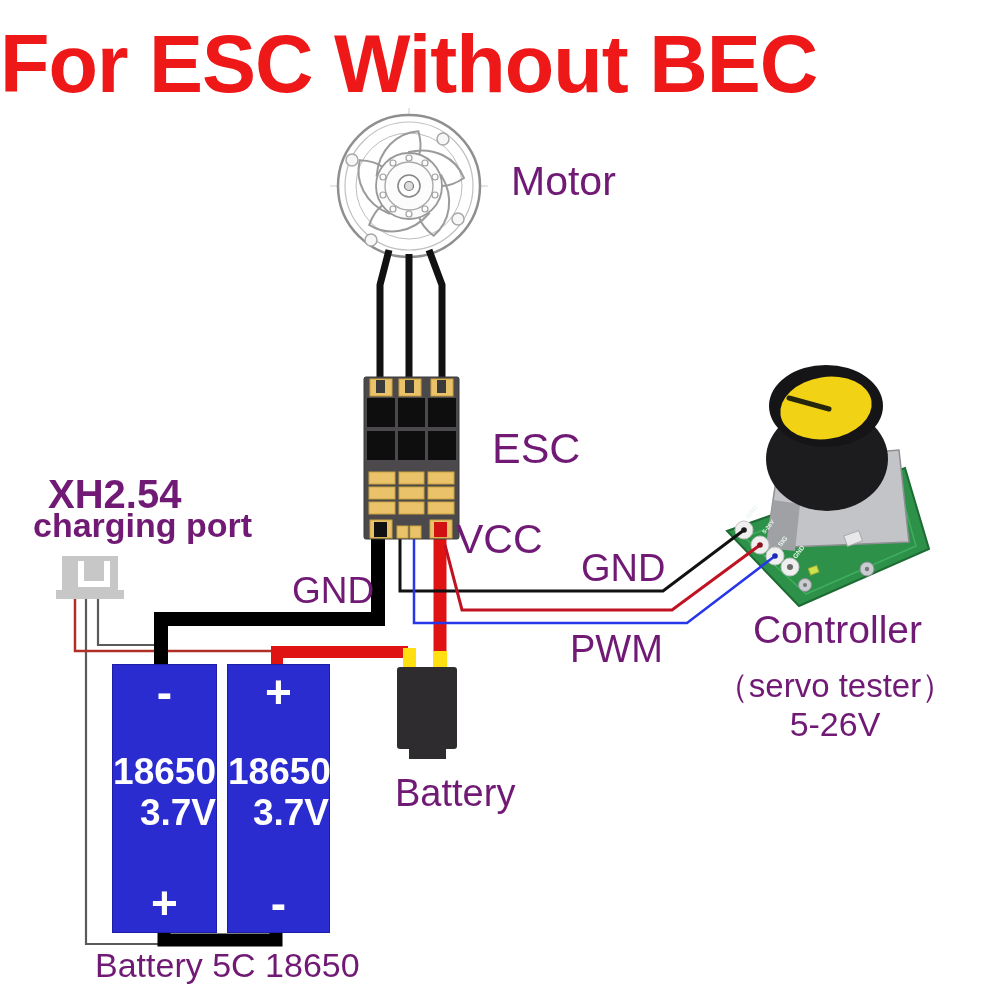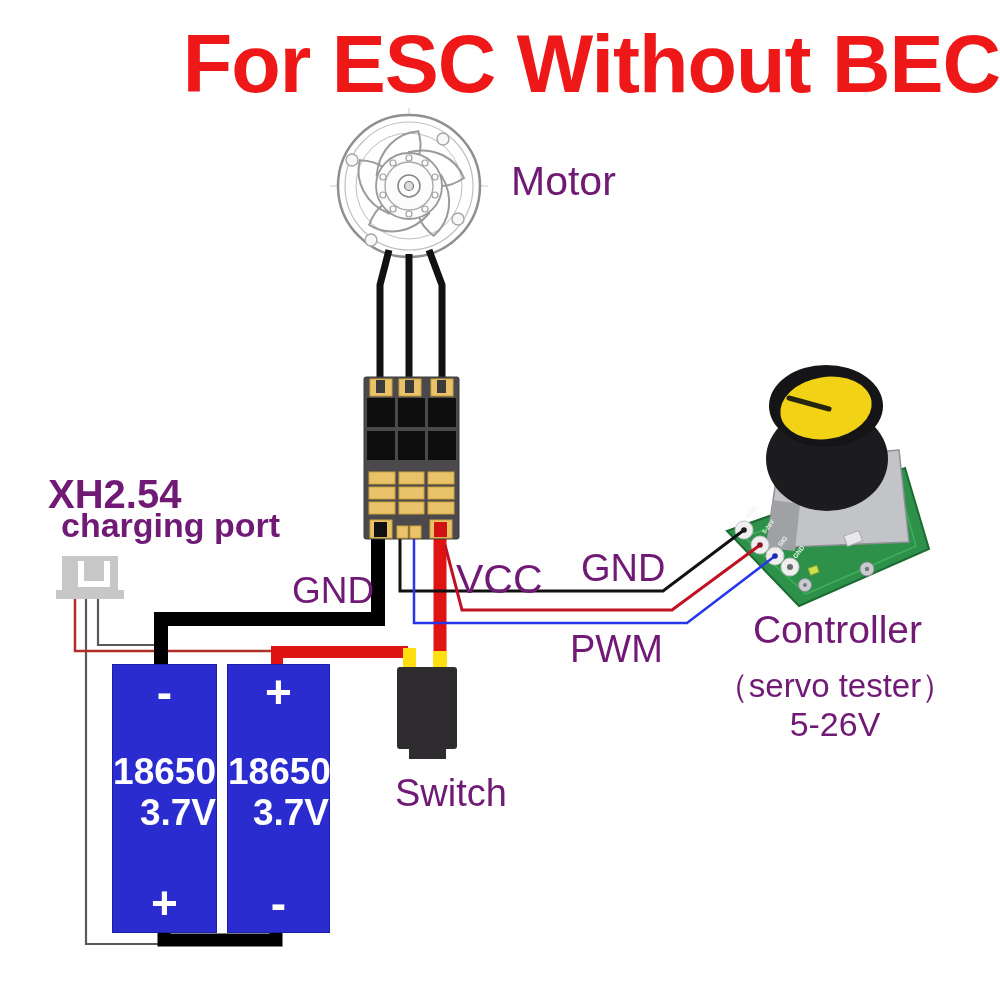--- a/index.html
+++ b/index.html
@@ -1,30 +1,30 @@
 <!DOCTYPE html>
 <html><head>
 <meta charset="utf-8">
 <style>
   html,body{margin:0;padding:0;background:#ffffff;width:1000px;height:1000px;overflow:hidden;}
   #canvas{position:relative;width:1000px;height:1000px;background:#ffffff;font-family:"Liberation Sans",sans-serif;}
   #wiresvg{position:absolute;left:0;top:0;z-index:1;}
   .lbl{position:absolute;z-index:3;color:#701a75;white-space:nowrap;}
-  .title{left:0;top:18px;width:1000px;text-align:right;font-size:81px;font-weight:700;letter-spacing:-1px;}
+  .title{left:0;top:18px;width:1000px;text-align:left;font-size:81px;font-weight:700;letter-spacing:-1px;}
   .motor-l{left:511px;top:158px;font-size:41px;}
   .esc-l{left:492px;top:424px;font-size:43px;}
-  .vcc-l{left:456px;top:516px;font-size:41px;margin-top:40px;}
+  .vcc-l{left:456px;top:516px;font-size:41px;}
   .gndb-l{left:292px;top:570px;font-size:37px;}
   .gnds-l{left:581px;top:547px;font-size:38px;}
   .pwm-l{left:570px;top:628px;font-size:38px;}
   .ctrl-l{left:725px;top:608px;width:225px;text-align:center;font-size:39px;}
   .ctrlsub-l{left:690px;top:664px;width:290px;text-align:center;font-size:33px;font-family:"Liberation Sans","DejaVu Sans",sans-serif;}
   .ctrlv-l{left:690px;top:705px;width:290px;text-align:center;font-size:34px;}
   .xh-l{left:48px;top:472px;font-size:40px;font-weight:700;}
-  .chg-l{left:33px;top:506px;font-size:34px;font-weight:700;margin-left:28px;}
+  .chg-l{left:33px;top:506px;font-size:34px;font-weight:700;}
   .sw-l{left:395px;top:772px;font-size:38px;}
   .batcap-l{left:95px;top:946px;font-size:34px;}
   .battery{position:absolute;z-index:2;background:#2a2cd0;border:1px solid #1d1da8;}
   .bat1{left:112px;top:664px;width:103px;height:267px;}
   .bat2{left:227px;top:664px;width:101px;height:267px;}
   .battery .sign{position:absolute;left:0;width:100%;text-align:center;color:#fff;font-size:46px;font-weight:700;line-height:1;}
   .battery .sign.top{top:4px;}
   .battery .sign.bot{bottom:6px;}
   .battery .mid{position:absolute;left:0;top:86px;width:100%;text-align:right;color:#fff;font-size:37px;font-weight:700;line-height:1.12;}
   .connector{position:absolute;z-index:2;}
@@ -186,30 +186,32 @@
     </g>
 
     <g>
       <rect x="397" y="667" width="60" height="82" rx="3" fill="#2e2c2e"></rect>
       <rect x="409" y="748" width="37" height="11" fill="#2e2c2e"></rect>
     </g>
   </svg>
 
   <div class="lbl title" id="title-label" style="color: rgb(238, 24, 24);">For ESC Without BEC</div>
   <div class="lbl motor-l">Motor</div>
+  <div class="lbl esc-l">ESC</div>
   <div class="lbl vcc-l">VCC</div>
   <div class="lbl gndb-l">GND</div>
   <div class="lbl gnds-l">GND</div>
   <div class="lbl pwm-l">PWM</div>
   <div class="lbl ctrl-l">Controller</div>
   <div class="lbl ctrlsub-l">（servo tester）</div>
   <div class="lbl ctrlv-l">5-26V</div>
   <div class="lbl xh-l">XH2.54</div>
   <div class="lbl chg-l">charging port</div>
-  <div class="lbl sw-l">Switch</div>
+  <div class="lbl sw-l">Battery</div>
+  <div class="lbl batcap-l">Battery 5C 18650</div>
 
   <div class="connector">
     <div class="conn-body"></div>
     <div class="conn-flange"></div>
     <div class="conn-u"></div>
   </div>
 
   <div class="battery bat1" style="background: rgb(42, 44, 208);">
     <span class="sign top">-</span>
     <div class="mid">

